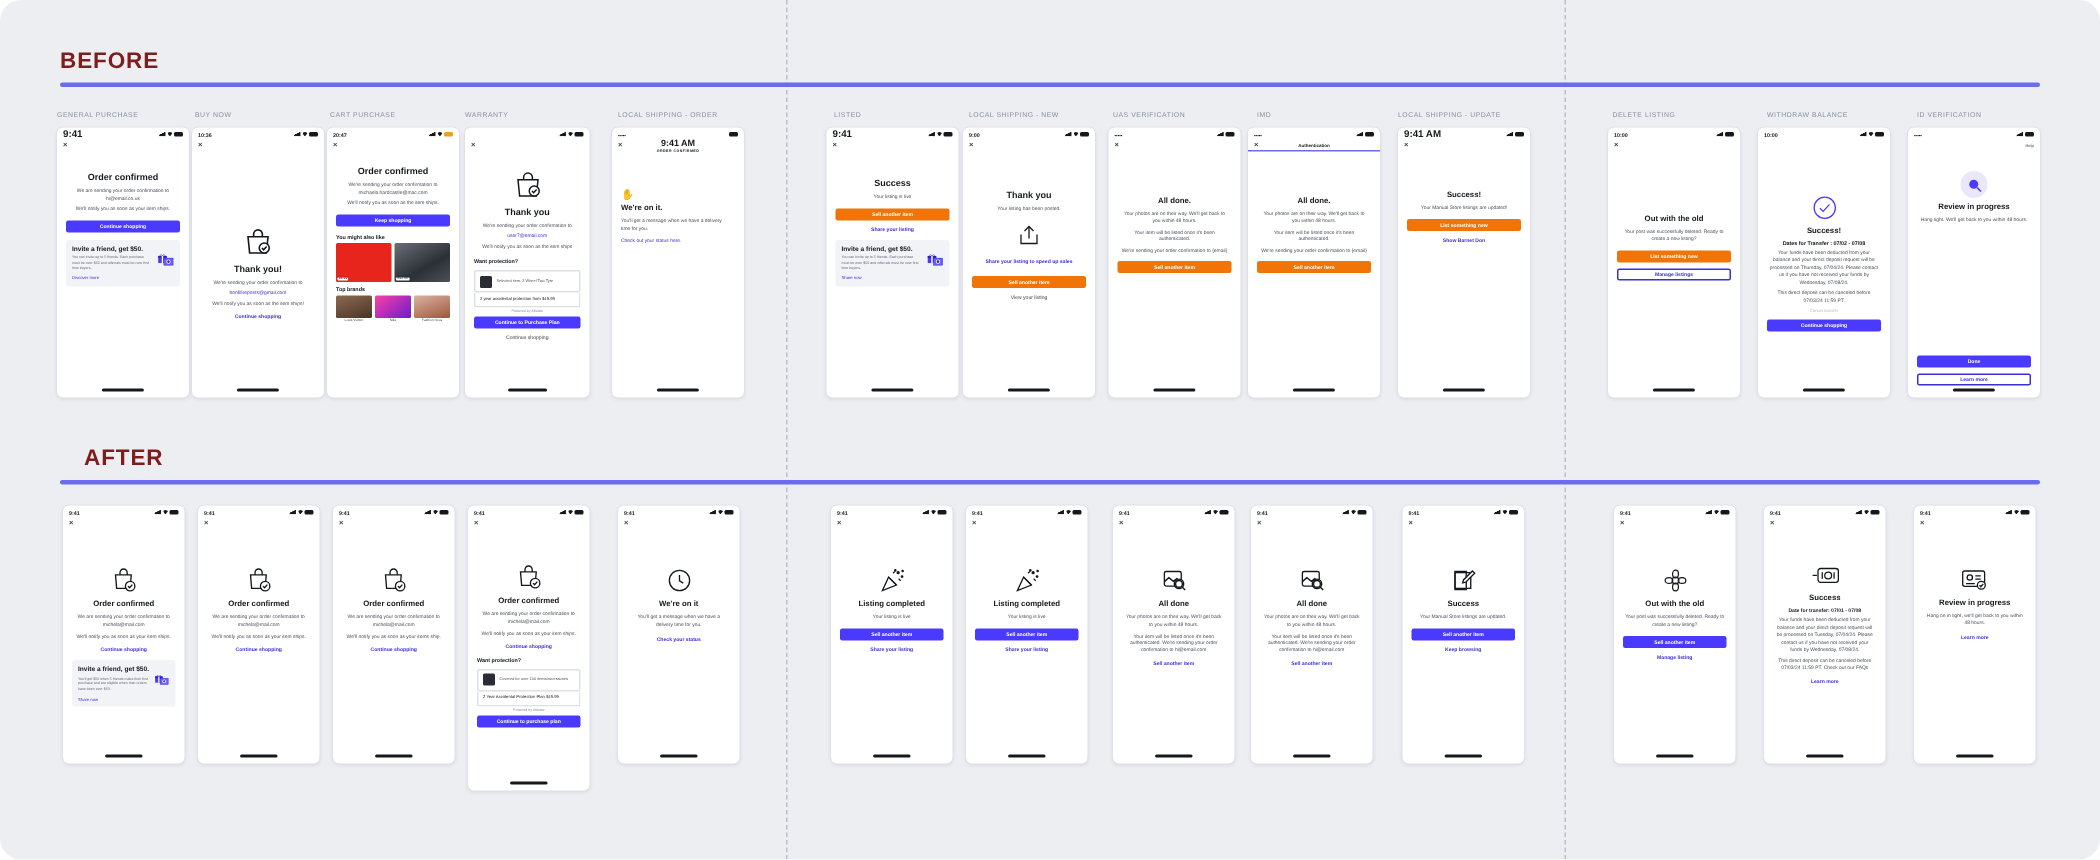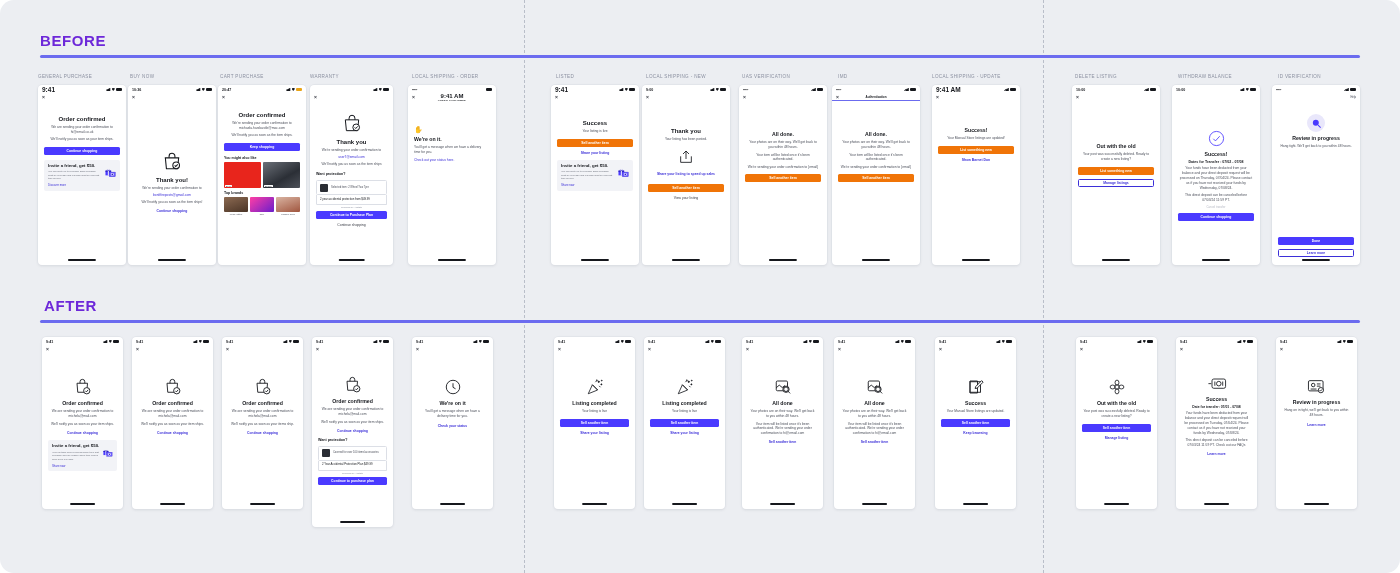--- a/index.html
+++ b/index.html
@@ -16,21 +16,21 @@
     border-radius: 14px;
     overflow: hidden;
   }
 
   
   .sec-title {
     position: absolute;
     font-size: 15px;
     font-weight: 700;
     letter-spacing: 0.6px;
-    color: #6d28d9;
+    color: #7f1d1d;
   }
   .sec-rule {
     position: absolute;
     height: 3px;
     background: #6b6bef;
     border-radius: 2px;
   }
 
   
   .vdash {
@@ -176,21 +176,21 @@
 <body>
 
 <div id="canvas">
 
   <div class="vdash" style="left:524px"></div>
   <div class="vdash" style="left:1043px"></div>
 
   <div class="sec-title" style="left:40px; top:32px;">BEFORE</div>
   <div class="sec-rule" style="left:40px; top:55px; width:1320px;"></div>
 
-  <div class="sec-title" style="left:44px; top:297px;">AFTER</div>
+  <div class="sec-title" style="left:56px; top:297px;">AFTER</div>
   <div class="sec-rule" style="left:40px; top:320px; width:1320px;"></div>
 
   <div class="col-cap" style="left:38px;  top:74px;">GENERAL PURCHASE</div>
   <div class="col-cap" style="left:130px; top:74px;">BUY NOW</div>
   <div class="col-cap" style="left:220px; top:74px;">CART PURCHASE</div>
   <div class="col-cap" style="left:310px; top:74px;">WARRANTY</div>
   <div class="col-cap" style="left:412px; top:74px;">LOCAL SHIPPING - ORDER</div>
   <div class="col-cap" style="left:556px; top:74px;">LISTED</div>
   <div class="col-cap" style="left:646px; top:74px;">LOCAL SHIPPING - NEW</div>
   <div class="col-cap" style="left:742px; top:74px;">UAS VERIFICATION</div>

